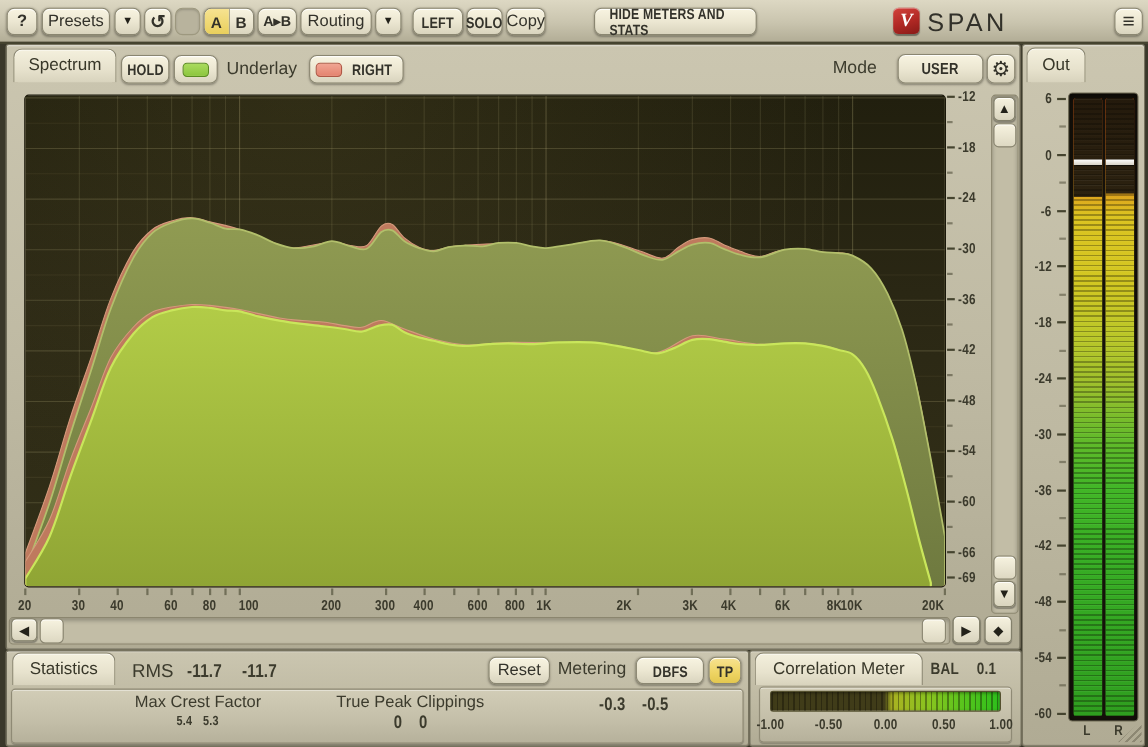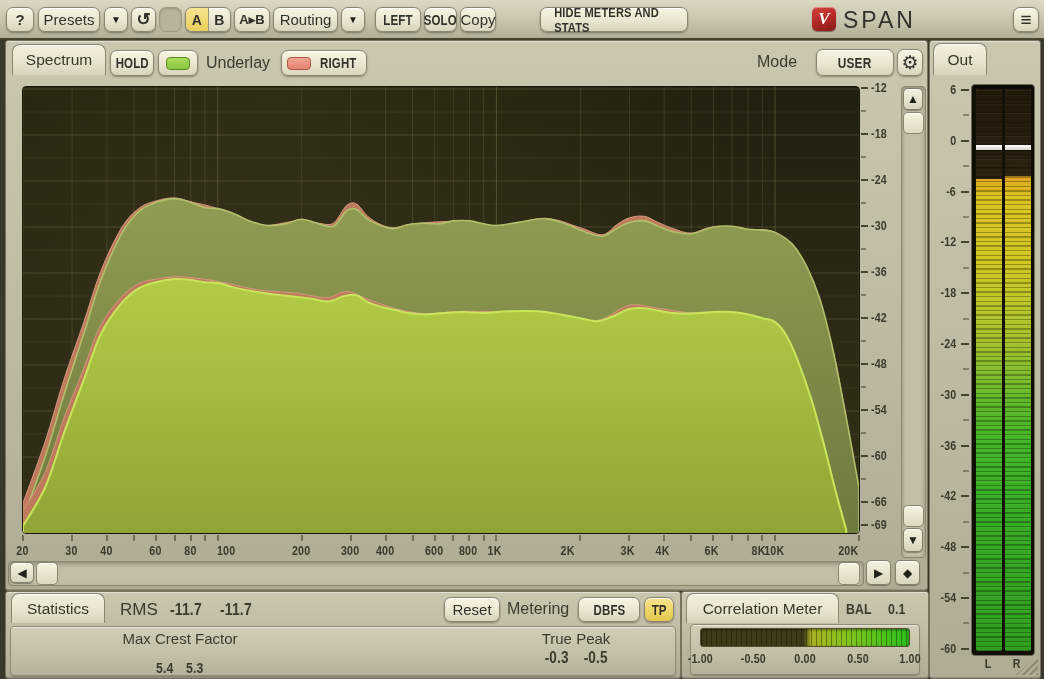--- a/index.html
+++ b/index.html
@@ -340,26 +340,27 @@
   <div class="lbl" style="left:507px;top:600px">Metering</div>
   <div class="btn" style="left:578px;top:597px;width:62px;height:25px">
       <span class="cnd" style="font-size:14px">DBFS</span>
     </div>
   <div class="btn yellow" style="left:644px;top:597px;width:30px;height:25px">
       <span class="cnd" style="font-size:14px">TP</span>
     </div>
   <div class="plate" style="left:10px;top:626px;width:664px;height:48px"></div>
   <div style="position:absolute;left:70px;top:630px;width:220px;text-align:center">
     <div class="lbl" style="position:static;font-size:15px">Max Crest Factor</div>
-    <div class="lbl" style="position:static;font-size:15px;margin-top:12px"><span class="cnd">5.4</span>&nbsp;&nbsp;<span class="cnd">5.3</span></div>
+    <div class="lbl" style="position:static;font-size:12px;margin-top:1px"><span class="cnd">5.4</span>&nbsp;&nbsp;<span class="cnd">5.3</span></div>
   </div>
   <div style="position:absolute;left:263px;top:630px;width:220px;text-align:center">
+    <div class="lbl" style="position:static;font-size:15px">True Peak Clippings</div>
+    <div class="lbl" style="position:static;font-size:16.5px;margin-top:1px"><span class="cnd">0</span>&nbsp;&nbsp;&nbsp;<span class="cnd">0</span></div>
   </div>
   <div style="position:absolute;left:466px;top:630px;width:220px;text-align:center">
-    <div class="lbl" style="position:static;font-size:15px">True Peak</div>
     <div class="lbl" style="position:static;font-size:16.5px;margin-top:1px"><span class="cnd">-0.3</span>&nbsp;&nbsp;<span class="cnd">-0.5</span></div>
   </div>
 
   <div class="tab" style="left:686px;top:593px;width:153px;height:30px">
       <span>Correlation Meter</span>
     </div>
   <div class="lbl" style="left:846px;top:600px;font-size:15px"><span class="cnd cnd-l">BAL</span></div>
   <div class="lbl" style="left:888px;top:600px;font-size:15px"><span class="cnd cnd-l">0.1</span></div>
   <div class="plate" style="left:690px;top:624px;width:228px;height:49px"></div>
   <div class="corr-bar"></div>

